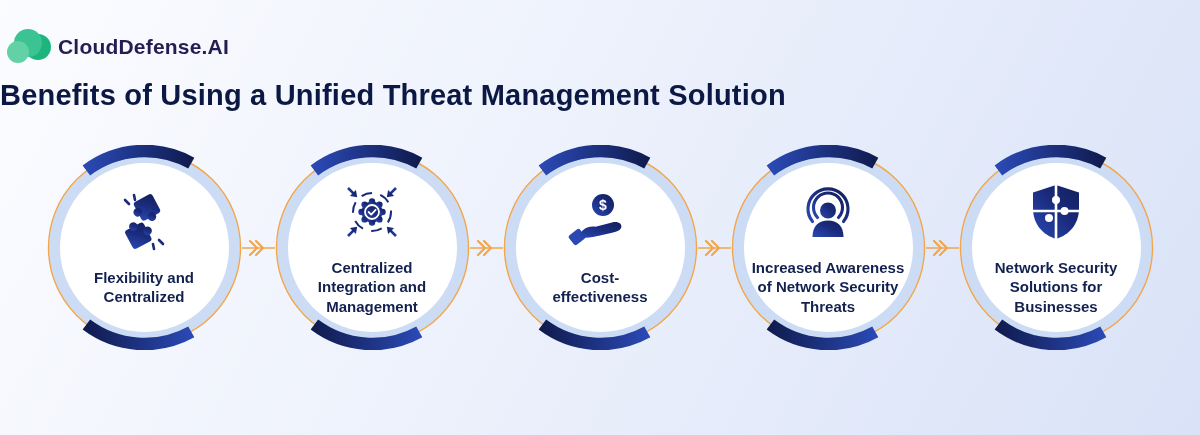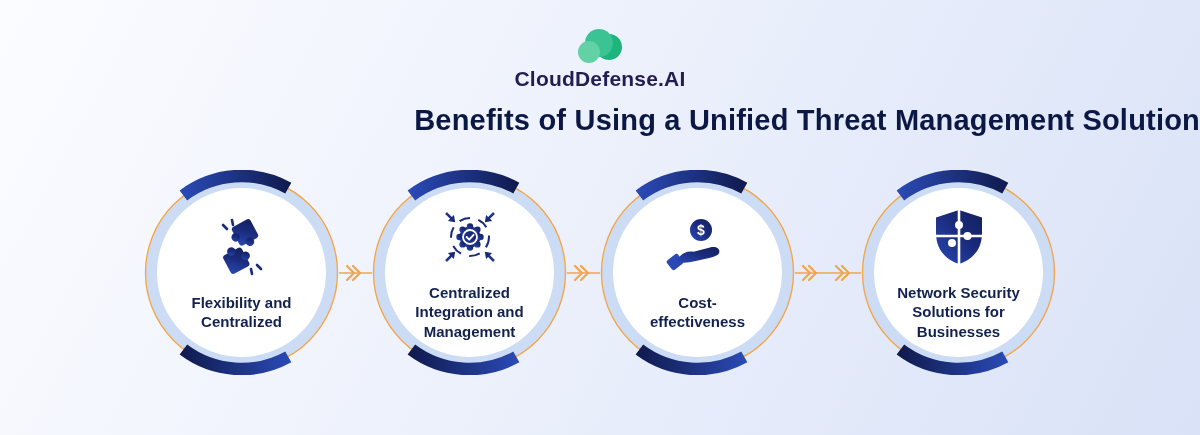--- a/index.html
+++ b/index.html
@@ -1,24 +1,24 @@
 <!DOCTYPE html>
 <html><head>
 <meta charset="utf-8">
 <style>
   html,body{margin:0;padding:0}
   body{
     width:1200px;height:435px;overflow:hidden;
     background:linear-gradient(118deg,#fbfcff 0%,#eef2fc 42%,#d9e2f7 100%);
     font-family:"Liberation Sans",sans-serif;
   }
-  .logo-wrap{display:flex;flex-direction:column;align-items:center;padding-top:26px}
+  .logo-wrap{display:flex;flex-direction:row;align-items:center;padding-top:26px}
   .logo-cloud svg{display:block}
   .logo-text{font-size:21px;font-weight:bold;color:#241d52;letter-spacing:.2px;line-height:24px;margin-top:1px}
-  .page-title{text-align:right;font-size:29px;font-weight:bold;color:#0c1844;margin-top:12px;letter-spacing:.2px;line-height:34px}
+  .page-title{text-align:left;font-size:29px;font-weight:bold;color:#0c1844;margin-top:12px;letter-spacing:.2px;line-height:34px}
   .steps-row{display:flex;justify-content:center;align-items:center;margin-top:38px}
   .node{position:relative;width:195px;height:195px;flex:0 0 auto}
   .node .ring{position:absolute;left:-5px;top:-5px}
   .node-content{position:absolute;left:0;top:0;width:195px;height:195px;display:flex;flex-direction:column;align-items:center;justify-content:center;gap:13px;text-align:center}
   .step-icon{width:66px;height:66px;display:flex;align-items:center;justify-content:center}
   .step-label{font-size:15px;font-weight:bold;color:#12214f;line-height:1.28;white-space:pre-line;max-width:166px}
   .connector{width:33px;height:26px;flex:0 0 auto}
   .defs-holder{position:absolute;width:0;height:0;overflow:hidden}
 </style>
 </head>
@@ -182,20 +182,43 @@
   <div class="connector">
     <svg width="33" height="26" viewBox="0 0 33 26">
       <line x1="0" y1="13" x2="33" y2="13" stroke="#f1a64b" stroke-width="1.5"></line>
       <g fill="none" stroke="#f1a64b" stroke-width="2.2" stroke-linecap="round" stroke-linejoin="round">
         <polyline points="8,6 15,13 8,20"></polyline>
         <polyline points="14,6 21,13 14,20"></polyline>
       </g>
     </svg>
   </div>
 
+  <div class="node">
+    <svg class="ring" width="205" height="205" viewBox="0 0 205 205">
+      <circle cx="102.5" cy="102.5" r="90" fill="#ffffff" stroke="#cddcf5" stroke-width="11"></circle>
+      <circle cx="102.5" cy="102.5" r="96" fill="none" stroke="#f1a64b" stroke-width="1.4"></circle>
+      <path d="M44.4,25.4 A96.5,96.5 0 0 1 149.3,18.1" fill="none" stroke="url(#gArcT)" stroke-width="12.5"></path>
+      <path d="M149.3,186.9 A96.5,96.5 0 0 1 44.4,179.6" fill="none" stroke="url(#gArcB)" stroke-width="12.5"></path>
+    </svg>
+    <div class="node-content">
+      <div class="step-icon">
+        <svg width="64" height="64" viewBox="0 0 64 64">
+          <g fill="none" stroke="url(#gIcon)" stroke-linecap="round">
+            <path d="M21.5,37.5 A14.5,14.5 0 1 1 42.5,37.5" stroke-width="3.1"></path>
+            <path d="M16.5,41.5 A20,20 0 1 1 47.5,41.5" stroke-width="3.1"></path>
+          </g>
+          <circle cx="32" cy="30.5" r="8.8" fill="url(#gIcon)" stroke="#ffffff" stroke-width="1.6"></circle>
+          <path d="M16.5,57 C16.5,45.5 23,40.5 32,40.5 C41,40.5 47.5,45.5 47.5,57 Z" fill="url(#gIcon)"></path>
+        </svg>
+      </div>
+      <div class="step-label">Increased Awareness
+of Network Security
+Threats</div>
+    </div>
+  </div>
 
   <div class="connector">
     <svg width="33" height="26" viewBox="0 0 33 26">
       <line x1="0" y1="13" x2="33" y2="13" stroke="#f1a64b" stroke-width="1.5"></line>
       <g fill="none" stroke="#f1a64b" stroke-width="2.2" stroke-linecap="round" stroke-linejoin="round">
         <polyline points="8,6 15,13 8,20"></polyline>
         <polyline points="14,6 21,13 14,20"></polyline>
       </g>
     </svg>
   </div>

